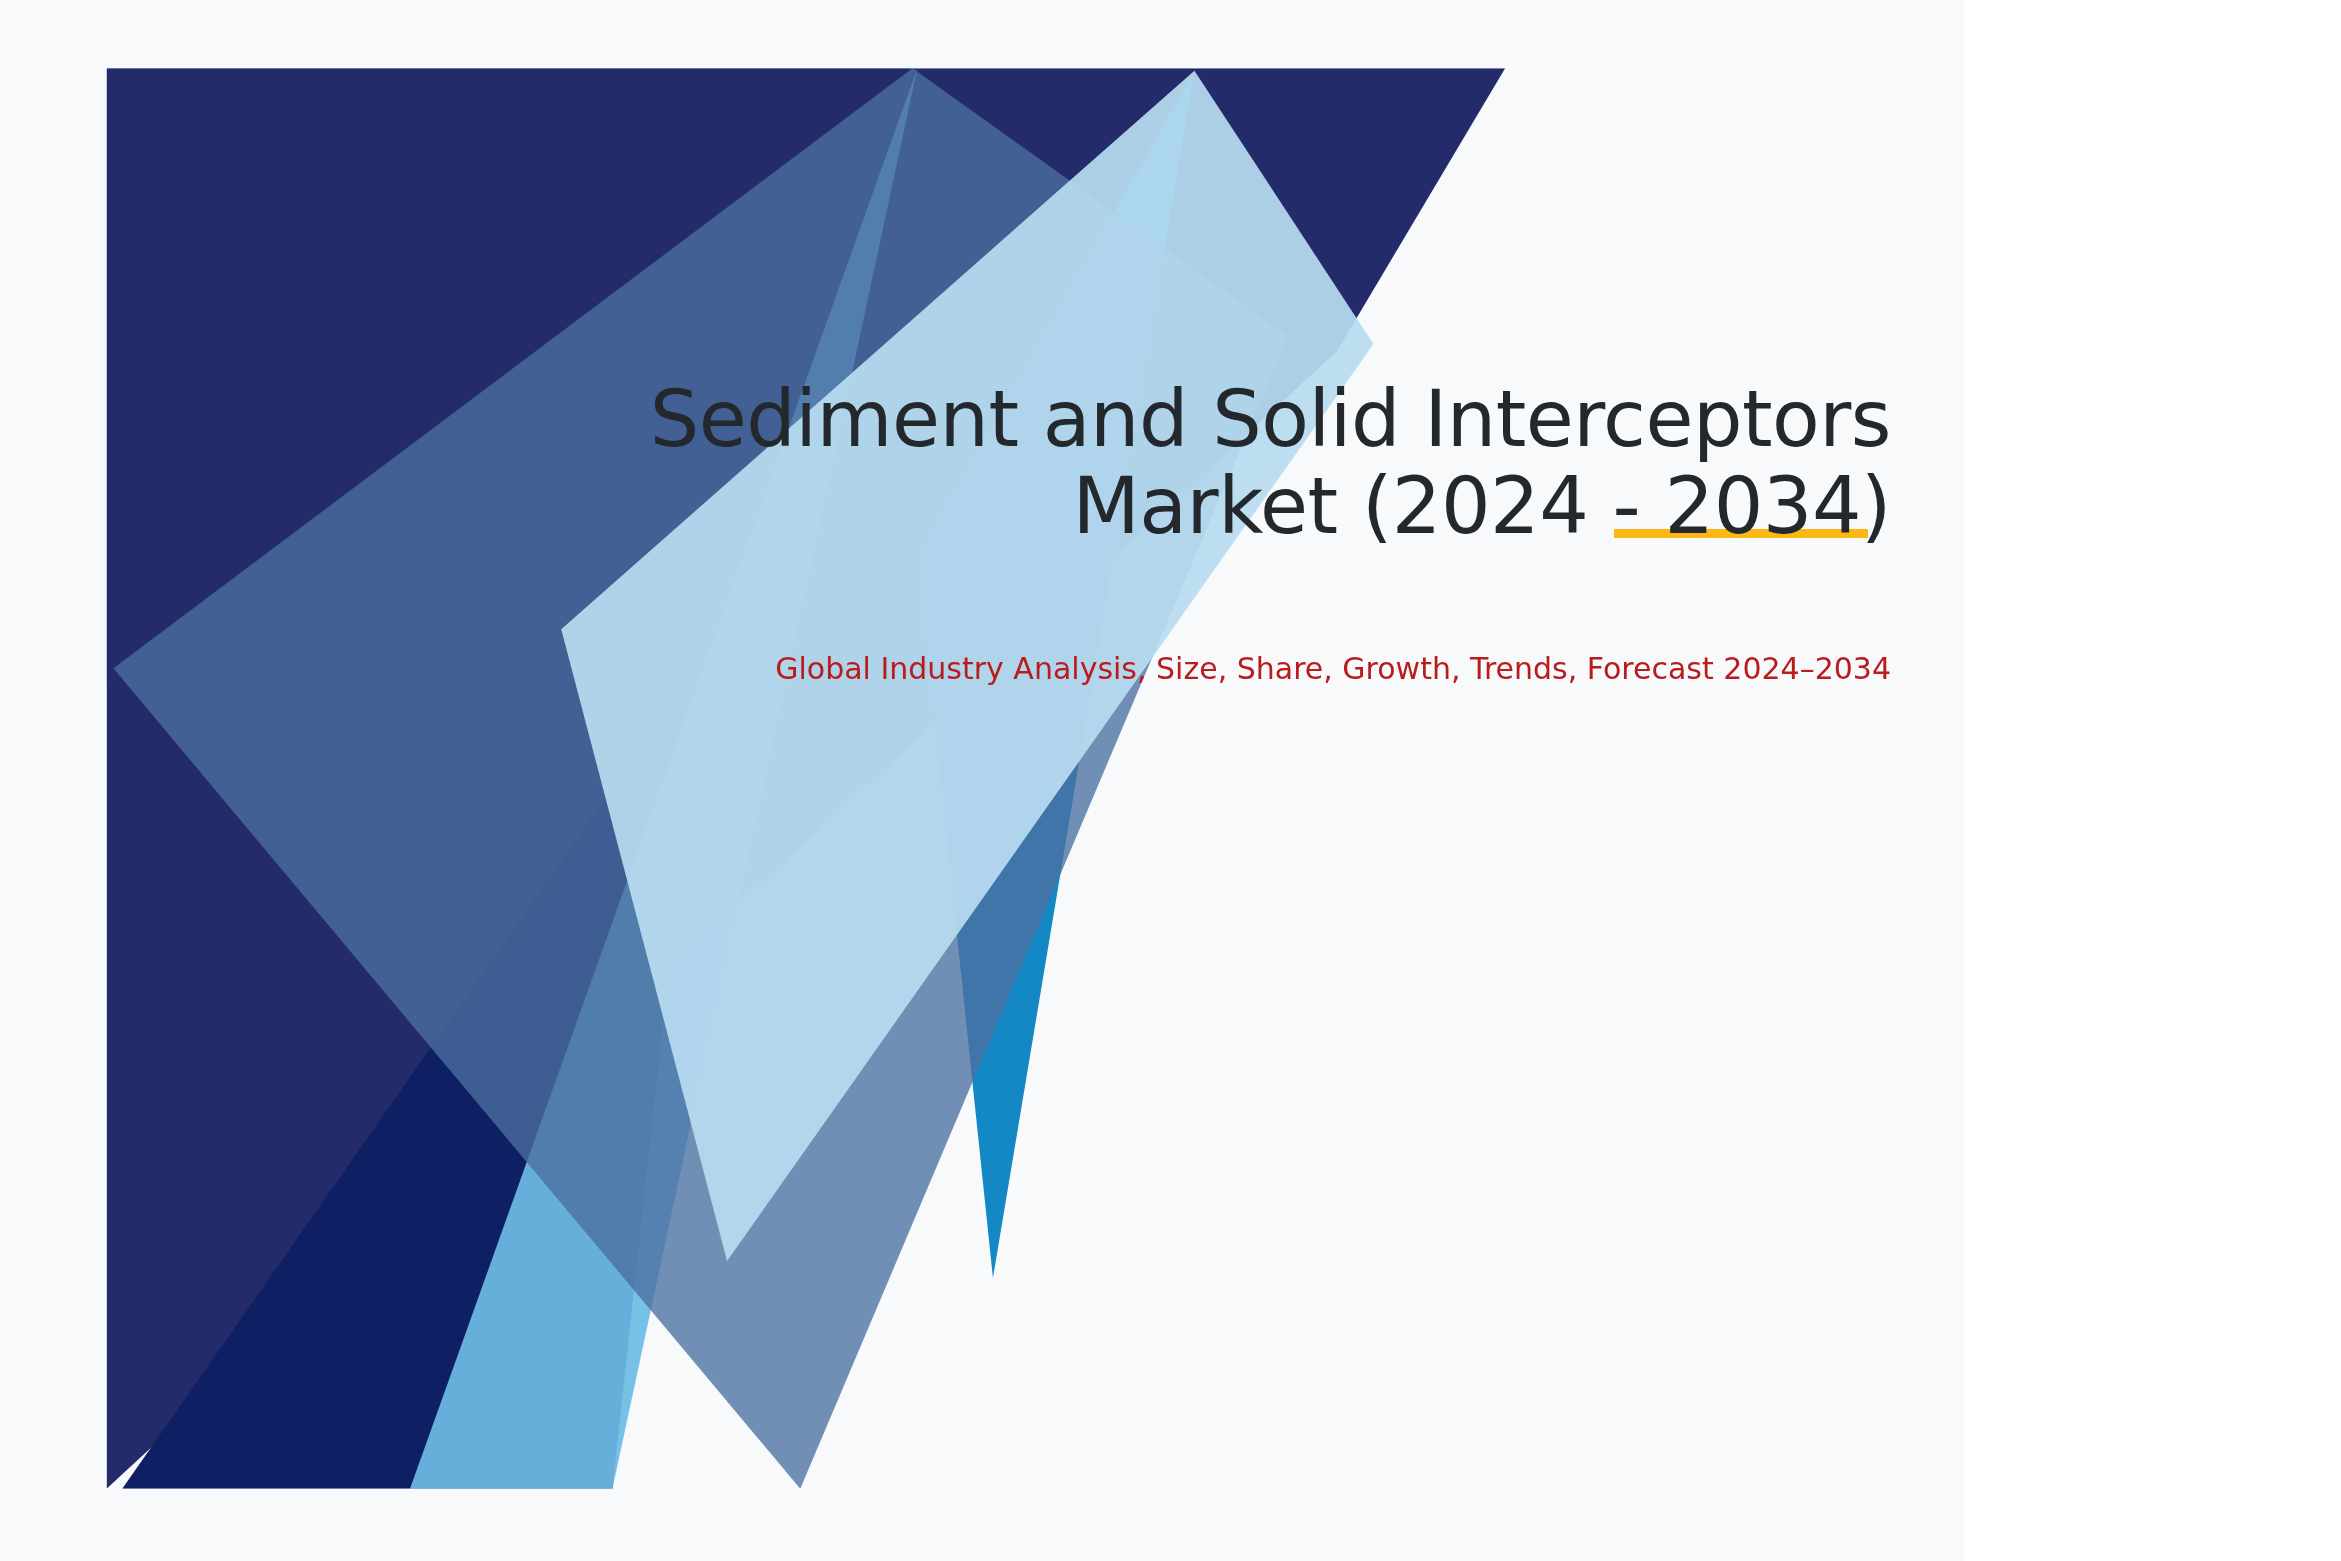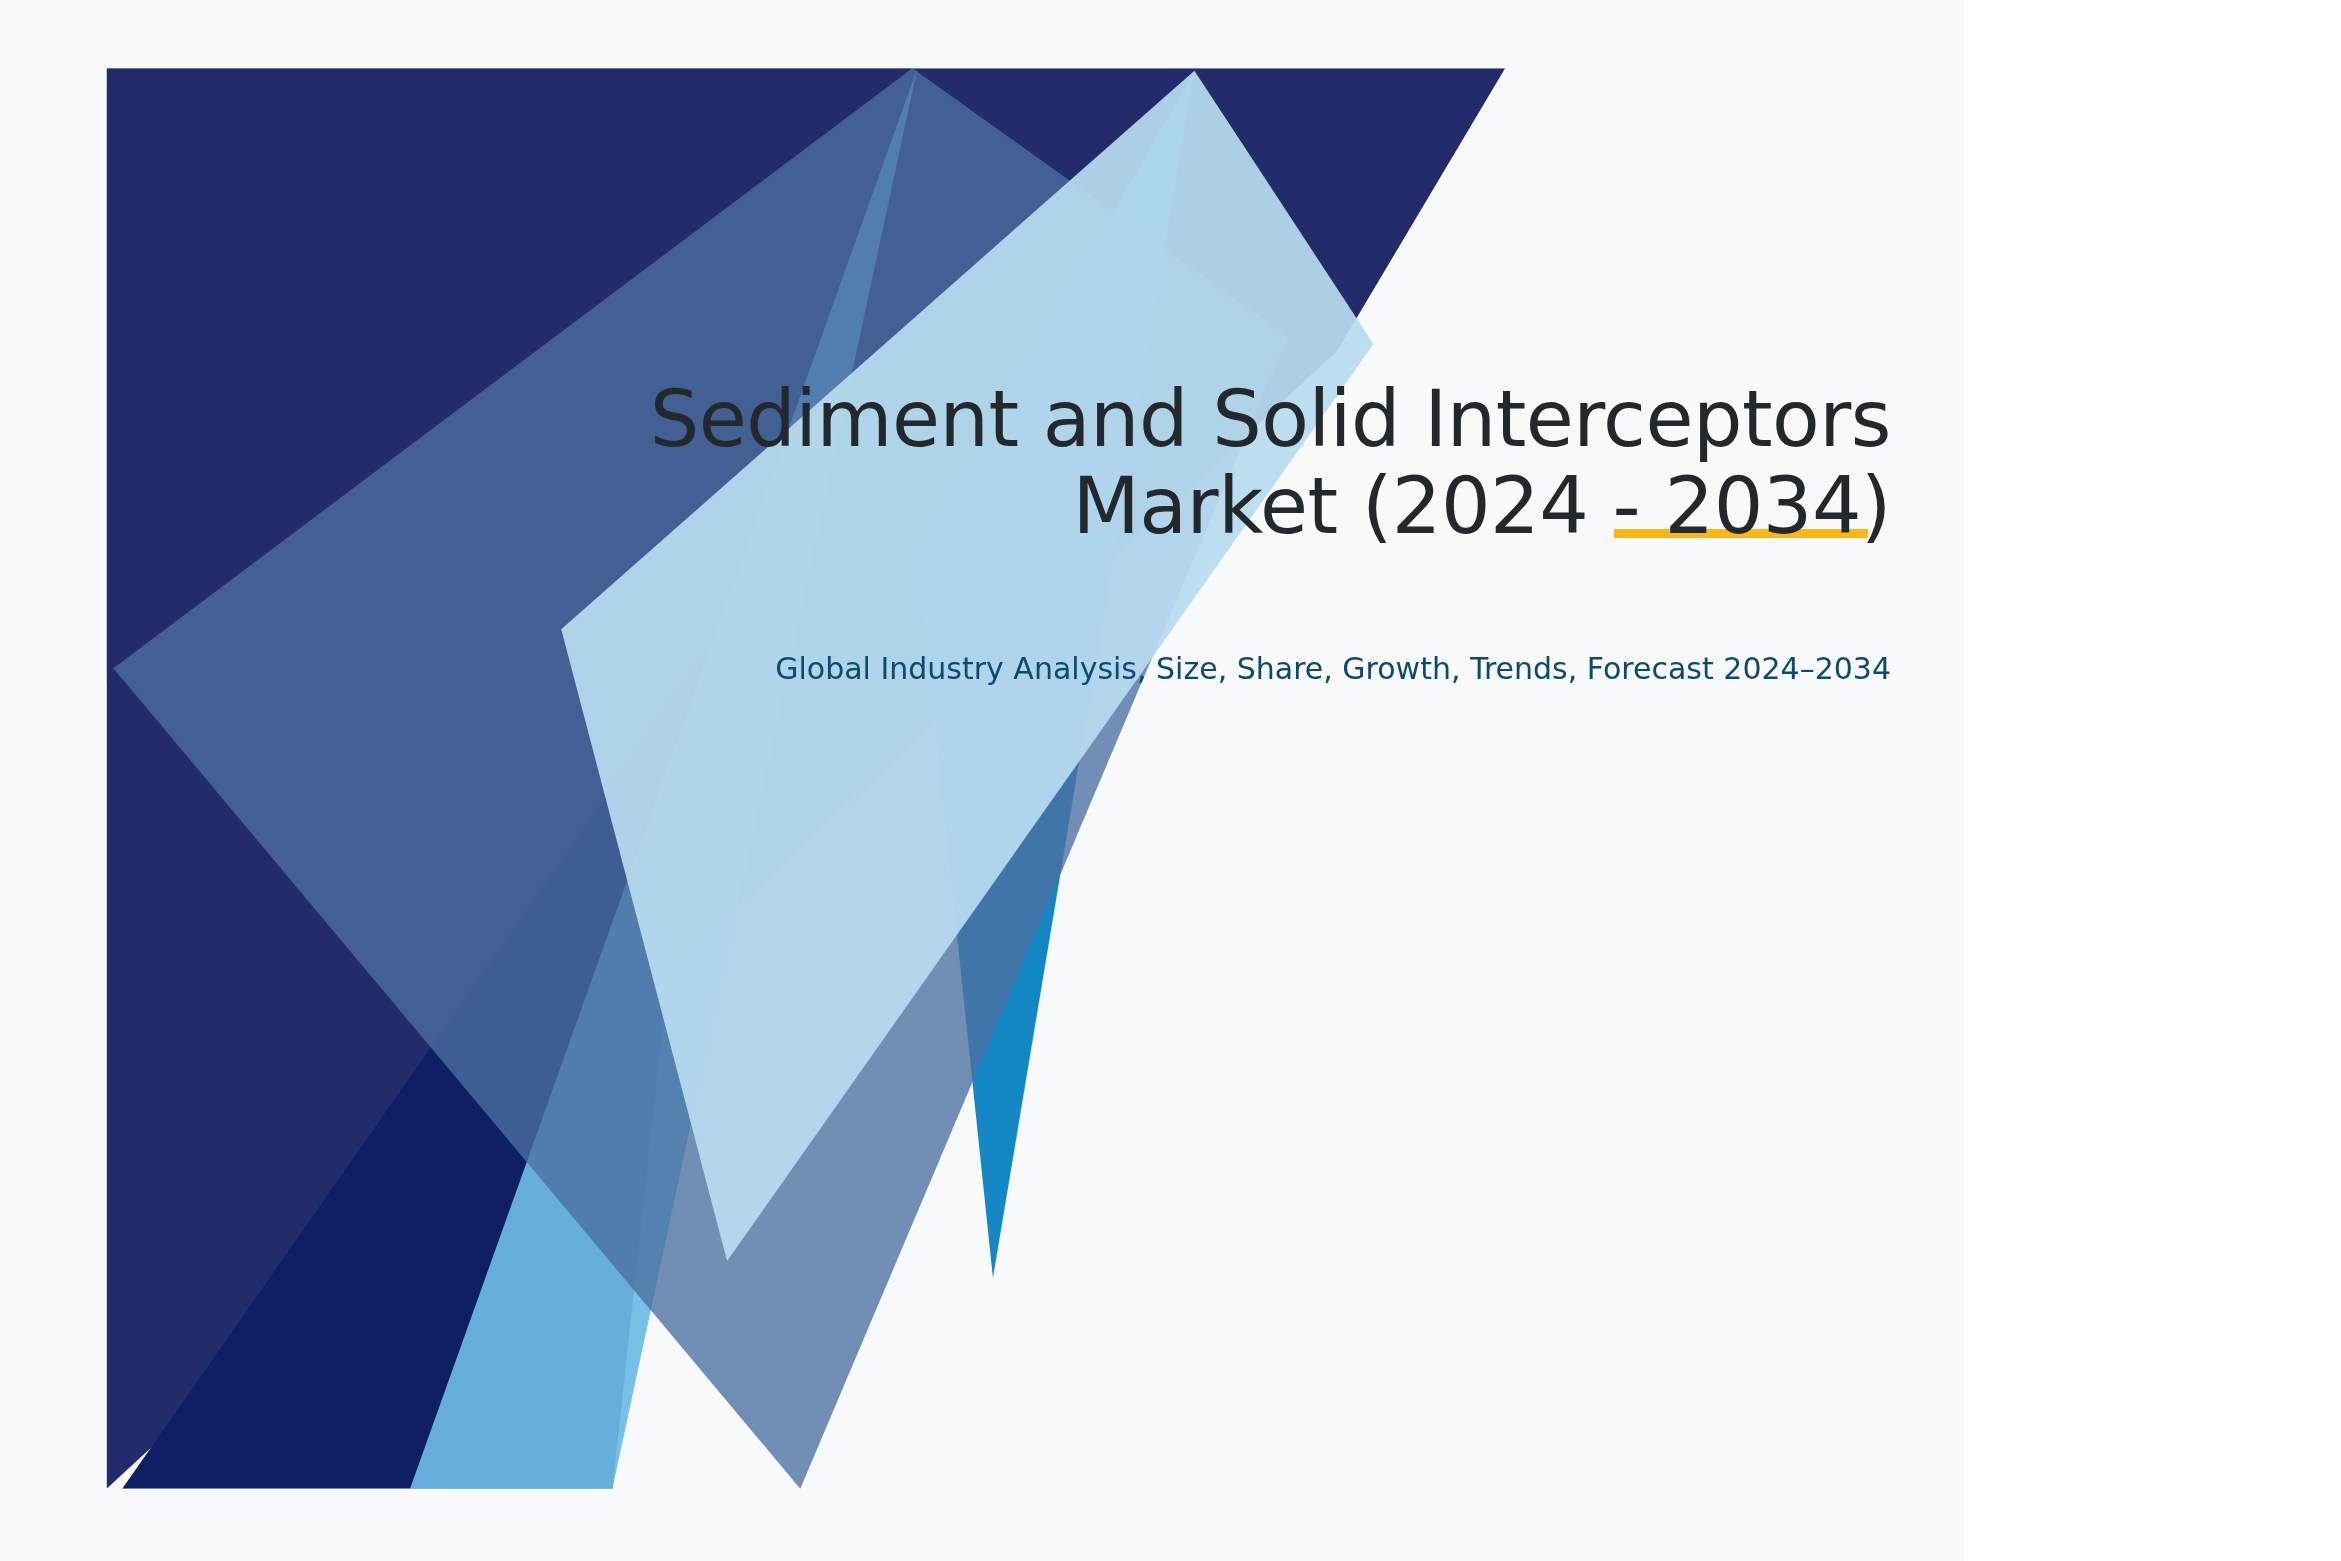--- a/index.html
+++ b/index.html
@@ -61,21 +61,21 @@
     background: #fbb713;
     z-index: 2;
   }
 
   #page-subtitle {
     margin: 0;
     padding-top: 98px;
     font-size: 30px;
     line-height: 1.33;
     font-weight: 400;
-    color: #0c4a6e;
+    color: #b91c1c;
     font-family: "DejaVu Sans", "Liberation Sans", sans-serif;
     position: relative;
     z-index: 3;
   }
 </style>
 </head>
 <body>
 
 <div id="page">
 

